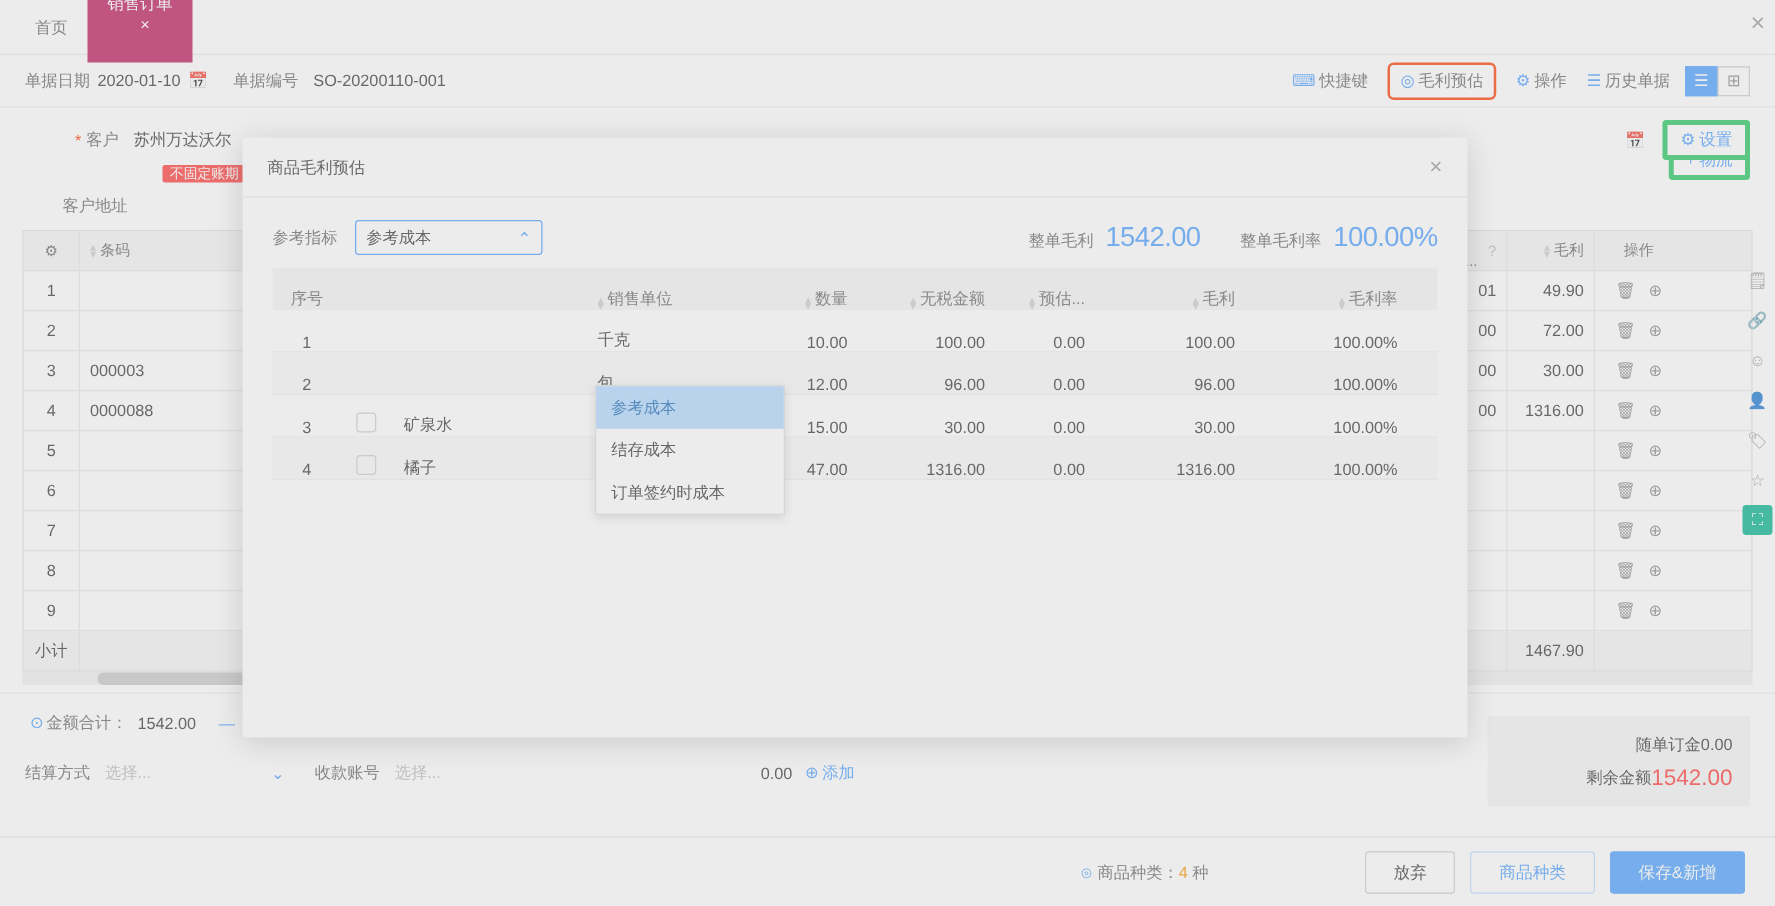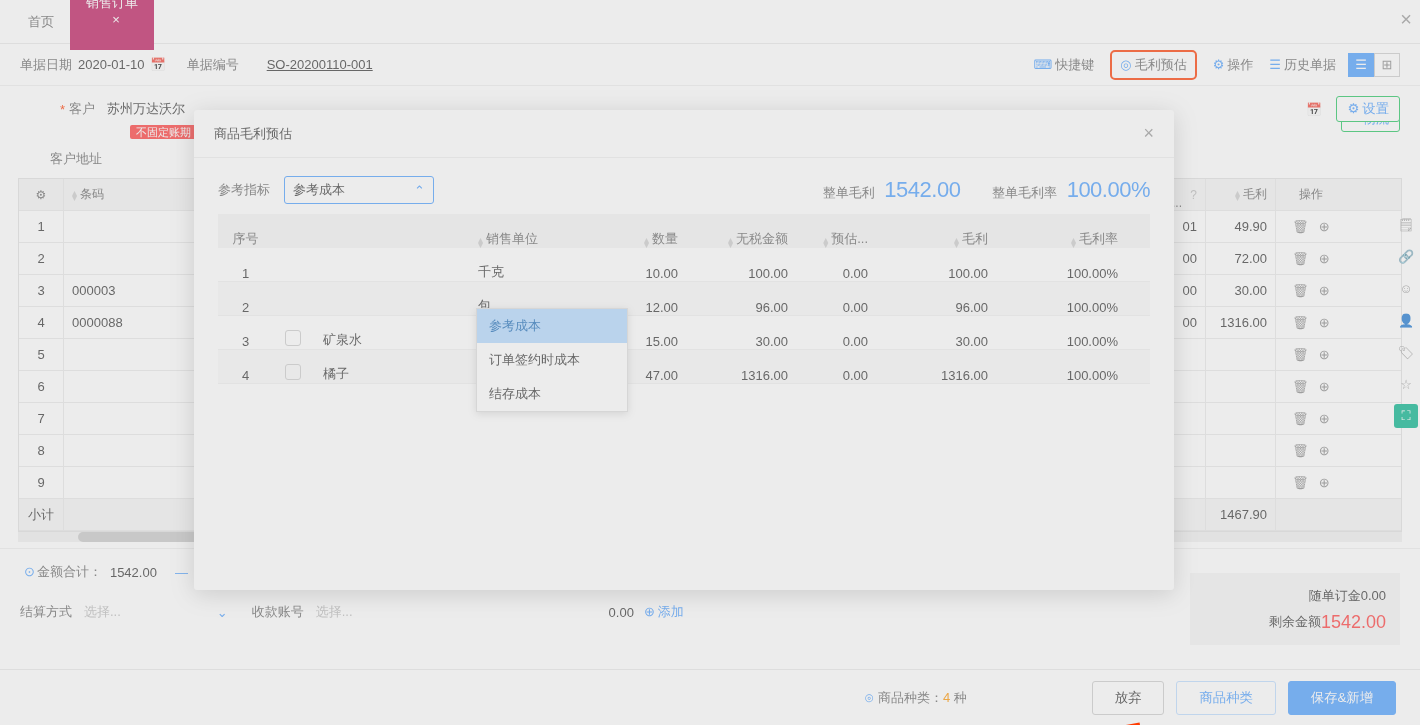--- a/index.html
+++ b/index.html
@@ -10,34 +10,34 @@
 .tab { padding: 0 16px; height: 56px; display: flex; align-items: center; color: #666; cursor: pointer; }
 .tab.active { background: #be185d; color: #fff; flex-direction: column; }
 .tab.active .close { margin-left: 8px; color: #fff; }
 .top-close { position: absolute; right: 8px; top: 8px; color: #999; font-size: 20px; cursor: pointer; }
 
 
 .doc-header { height: 42px; display: flex; align-items: center; padding: 0 20px; border-bottom: 1px solid #eee; }
 .lbl { color: #666; margin-right: 6px; }
 .doc-date { margin-right: 6px; }
 .icon-cal { color: #4a9eff; margin-right: 20px; }
-.doc-num { margin-left: 22px; text-decoration: underline; }
+.doc-num { margin-left: 6px; }
 .spacer { flex: 1; }
 .hlink { color: #666; margin-left: 16px; cursor: pointer; display: inline-flex; align-items: center; }
 .hlink .hicon { color: #4a9eff; margin-right: 3px; font-size: 13px; }
 .hlink.highlight-box { border: 2px solid #ff3b00; border-radius: 5px; padding: 4px 8px; }
 .view-toggle { margin-left: 12px; display: inline-flex; }
 .vt-btn { width: 26px; height: 24px; border: 1px solid #ccc; display: flex; align-items: center; justify-content: center; color: #888; cursor: pointer; }
 .vt-btn.active { background: #4a9eff; color: #fff; border-color: #4a9eff; }
 
 
 .cust-row { padding: 10px 20px 2px 60px; display: flex; align-items: center; }
 .req { color: #ff3b00; margin-right: 4px; }
 .cust-val { margin-left: 6px; }
-.btn-outline { border: 1px solid #22c55e; color: #4a9eff; background: #fff; border-radius: 3px; padding: 3px 10px; margin-left: 10px; cursor: pointer; }
+.btn-outline { border: 4px solid #22c55e; color: #4a9eff; background: #fff; border-radius: 3px; padding: 3px 10px; margin-left: 10px; cursor: pointer; }
 .btn-outline .bicon { margin-right: 3px; }
 .badge-row { padding: 0 20px 6px 130px; }
 .badge { background: #ff3b3b; color: #fff; font-size: 11px; padding: 1px 6px; border-radius: 2px; }
 .addr-row { padding: 4px 20px 10px 50px; display: flex; align-items: center; }
 
 
 .main-table { margin: 0 18px; border: 1px solid #e0e0e0; }
 .mt-head, .mt-row { display: flex; border-bottom: 1px solid #e8e8e8; height: 32px; align-items: center; }
 .mt-head { background: #f5f5f5; color: #666; font-size: 12px; }
 .mt-row.subtotal { background: #f5f5f5; }
@@ -465,22 +465,22 @@
   <div class="mc mc-est">0.00</div>
   <div class="mc mc-pf">1316.00</div>
   <div class="mc mc-rate">100.00%</div>
           </div>
         </div>
     </div>
   </div>
 
   <div class="dd">
     <div class="dd-item sel">参考成本</div>
+    <div class="dd-item">结存成本</div>
     <div class="dd-item">订单签约时成本</div>
-    <div class="dd-item">结存成本</div>
   </div>
 </div>
 
 <svg class="arrow-svg" width="1420" height="725">
   <defs>
       <marker id="ah" markerWidth="12" markerHeight="10" refX="2" refY="5" orient="auto">
         <polygon points="12,0 0,5 12,10" fill="#ff3b00"></polygon>
       </marker>
     </defs>
   <line x1="1140" y1="90" x2="470" y2="210" stroke="#ff3b00" stroke-width="5" marker-end="url(#ah)"></line>

